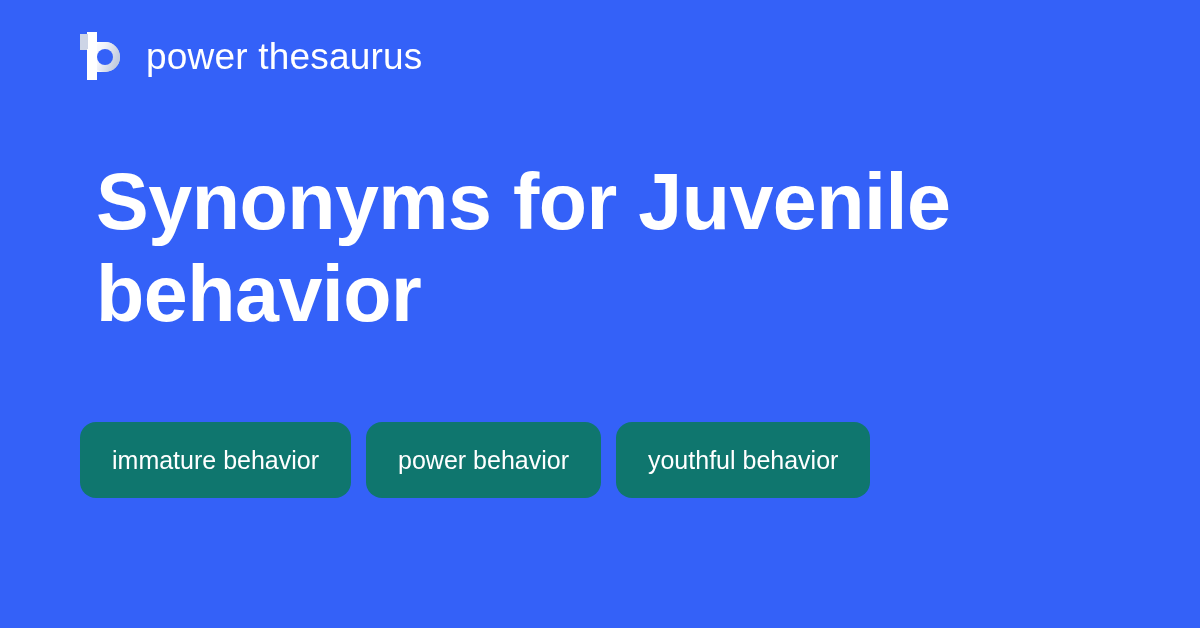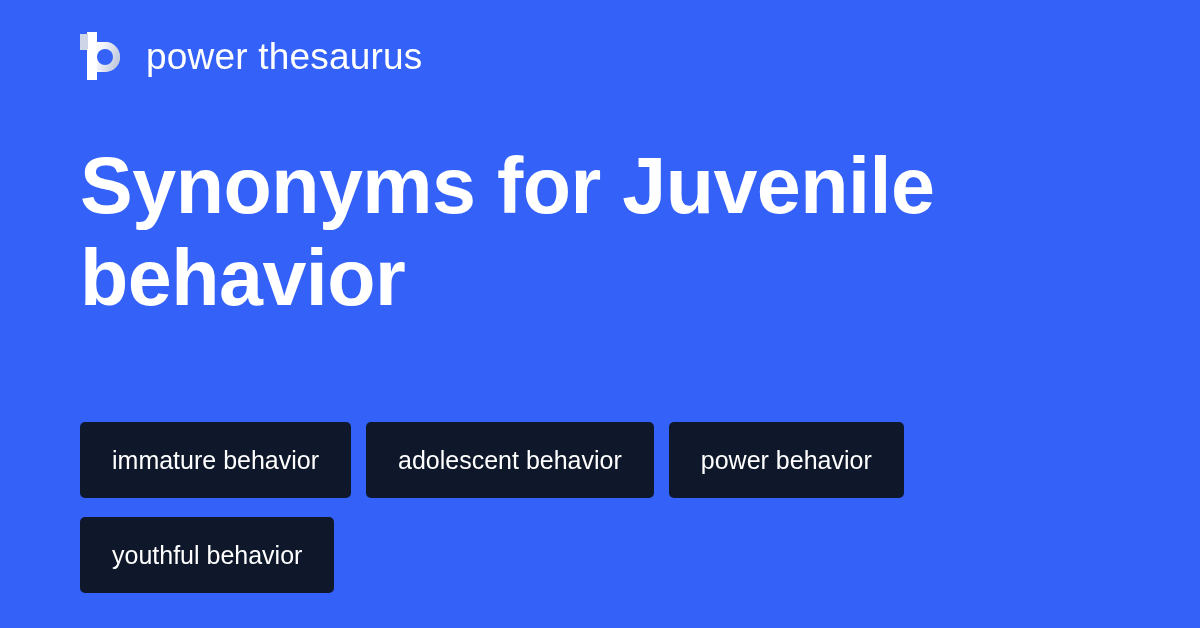--- a/index.html
+++ b/index.html
@@ -50,44 +50,44 @@
     letter-spacing: 0.2px;
     white-space: nowrap;
   }
 
   
   .headline {
     position: absolute;
     left: 80px;
     top: 140px;
     width: 1000px;
-    margin: 0;
+    margin: 16px;
     color: #ffffff;
     font-size: 79px;
     font-weight: bold;
     line-height: 1.17;
     letter-spacing: -0.5px;
   }
 
   
   .chips {
     position: absolute;
     left: 80px;
     top: 422px;
     width: 1040px;
     display: flex;
     flex-wrap: wrap;
     gap: 19px 15px;
     align-content: flex-start;
   }
 
   .chip {
-    background: #0f172a;
+    background: #0f766e;
     color: #ffffff;
-    border-radius: 5px;
+    border-radius: 16px;
     height: 76px;
     box-sizing: border-box;
     display: flex;
     align-items: center;
     justify-content: center;
     padding: 0 32px;
     font-size: 25px;
     line-height: 1;
     font-weight: 400;
     white-space: nowrap;
@@ -120,18 +120,17 @@
       <rect x="7" y="0" width="10" height="48" fill="#ffffff"></rect>
       <rect x="0" y="2" width="8" height="15" fill="#cdd5e6"></rect>
     </svg>
     <span class="brand-name">power thesaurus</span>
   </div>
 
   <h1 class="headline">Synonyms for Juvenile behavior</h1>
 
   <div class="chips">
     <span class="chip">immature behavior</span>
-    <span class="chip">adolescent behavior</span>
     <span class="chip">power behavior</span>
     <span class="chip">youthful behavior</span>
   </div>
 
 </div>
 
 </body></html>

